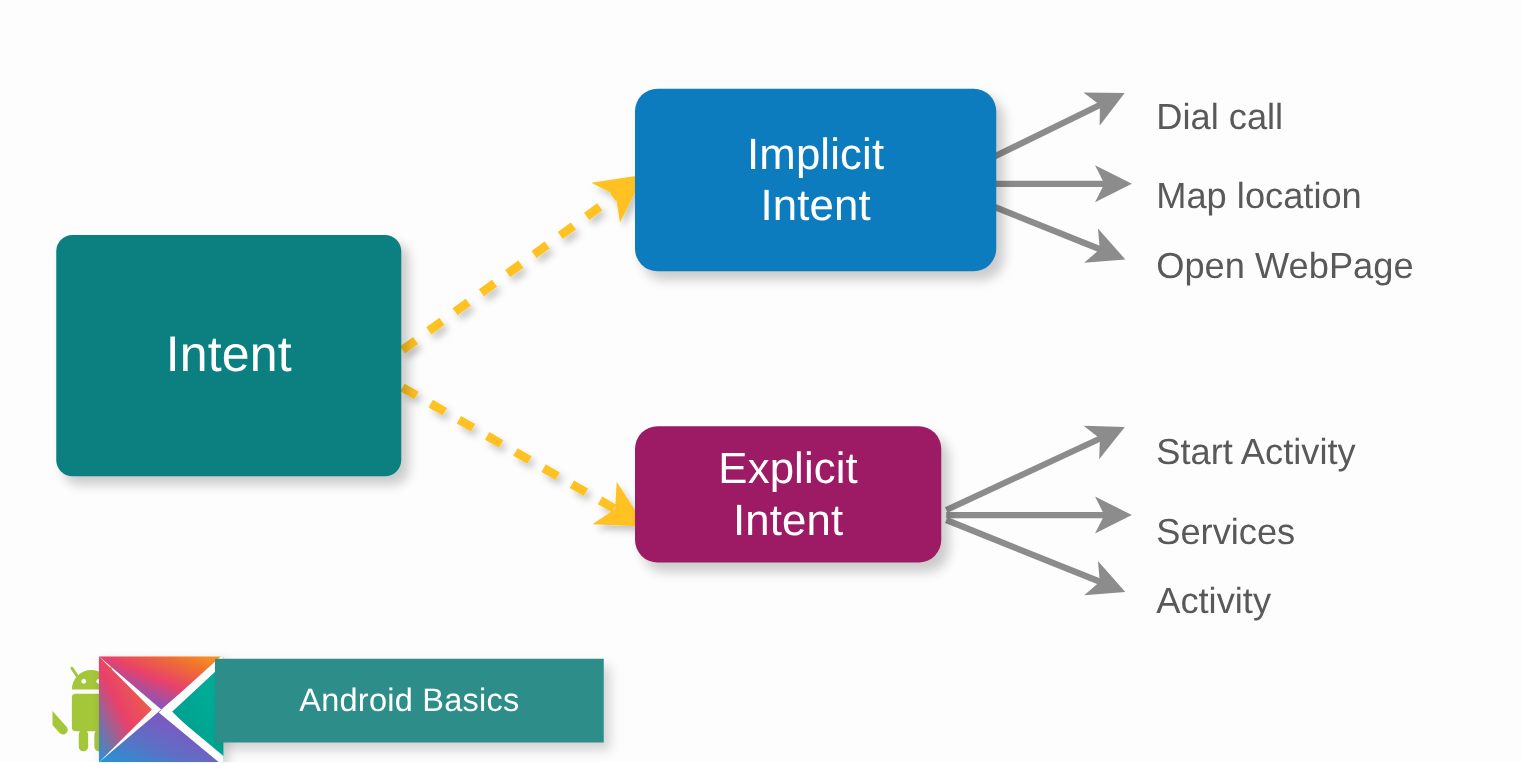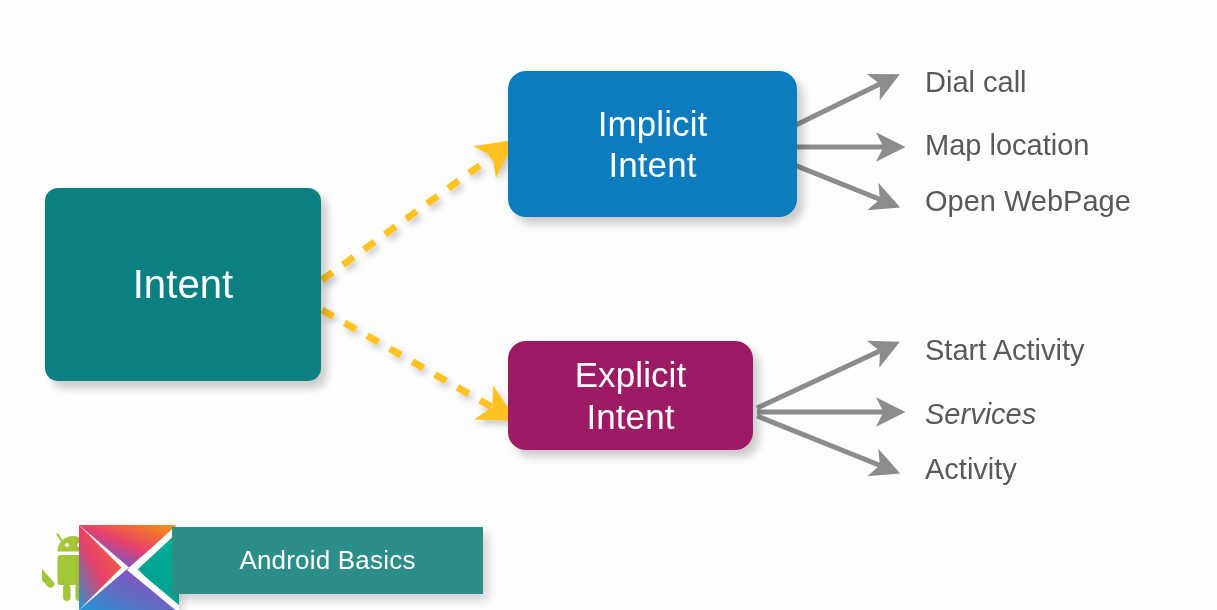--- a/index.html
+++ b/index.html
@@ -62,26 +62,27 @@
     pointer-events: none;
   }
 
   
   .leaf-label {
     position: absolute;
     color: #595959;
     font-size: 29px;
     white-space: nowrap;
     line-height: 1;
+    margin-top: 12px;
   }
   #leaf-0 { left: 925px; top: 68px;  }
   #leaf-1 { left: 925px; top: 131px; }
   #leaf-2 { left: 925px; top: 187px; }
   #leaf-3 { left: 925px; top: 336px; }
-  #leaf-4 { left: 925px; top: 400px; font-style: italic; }
+  #leaf-4 { left: 925px; top: 400px; }
   #leaf-5 { left: 925px; top: 455px; }
 
   
   #brand { position: absolute; left: 0; top: 0; }
   #android-robot {
     position: absolute;
     left: 42px; top: 531px;
     width: 62px; height: 79px;
   }
   #kotlin-logo {

